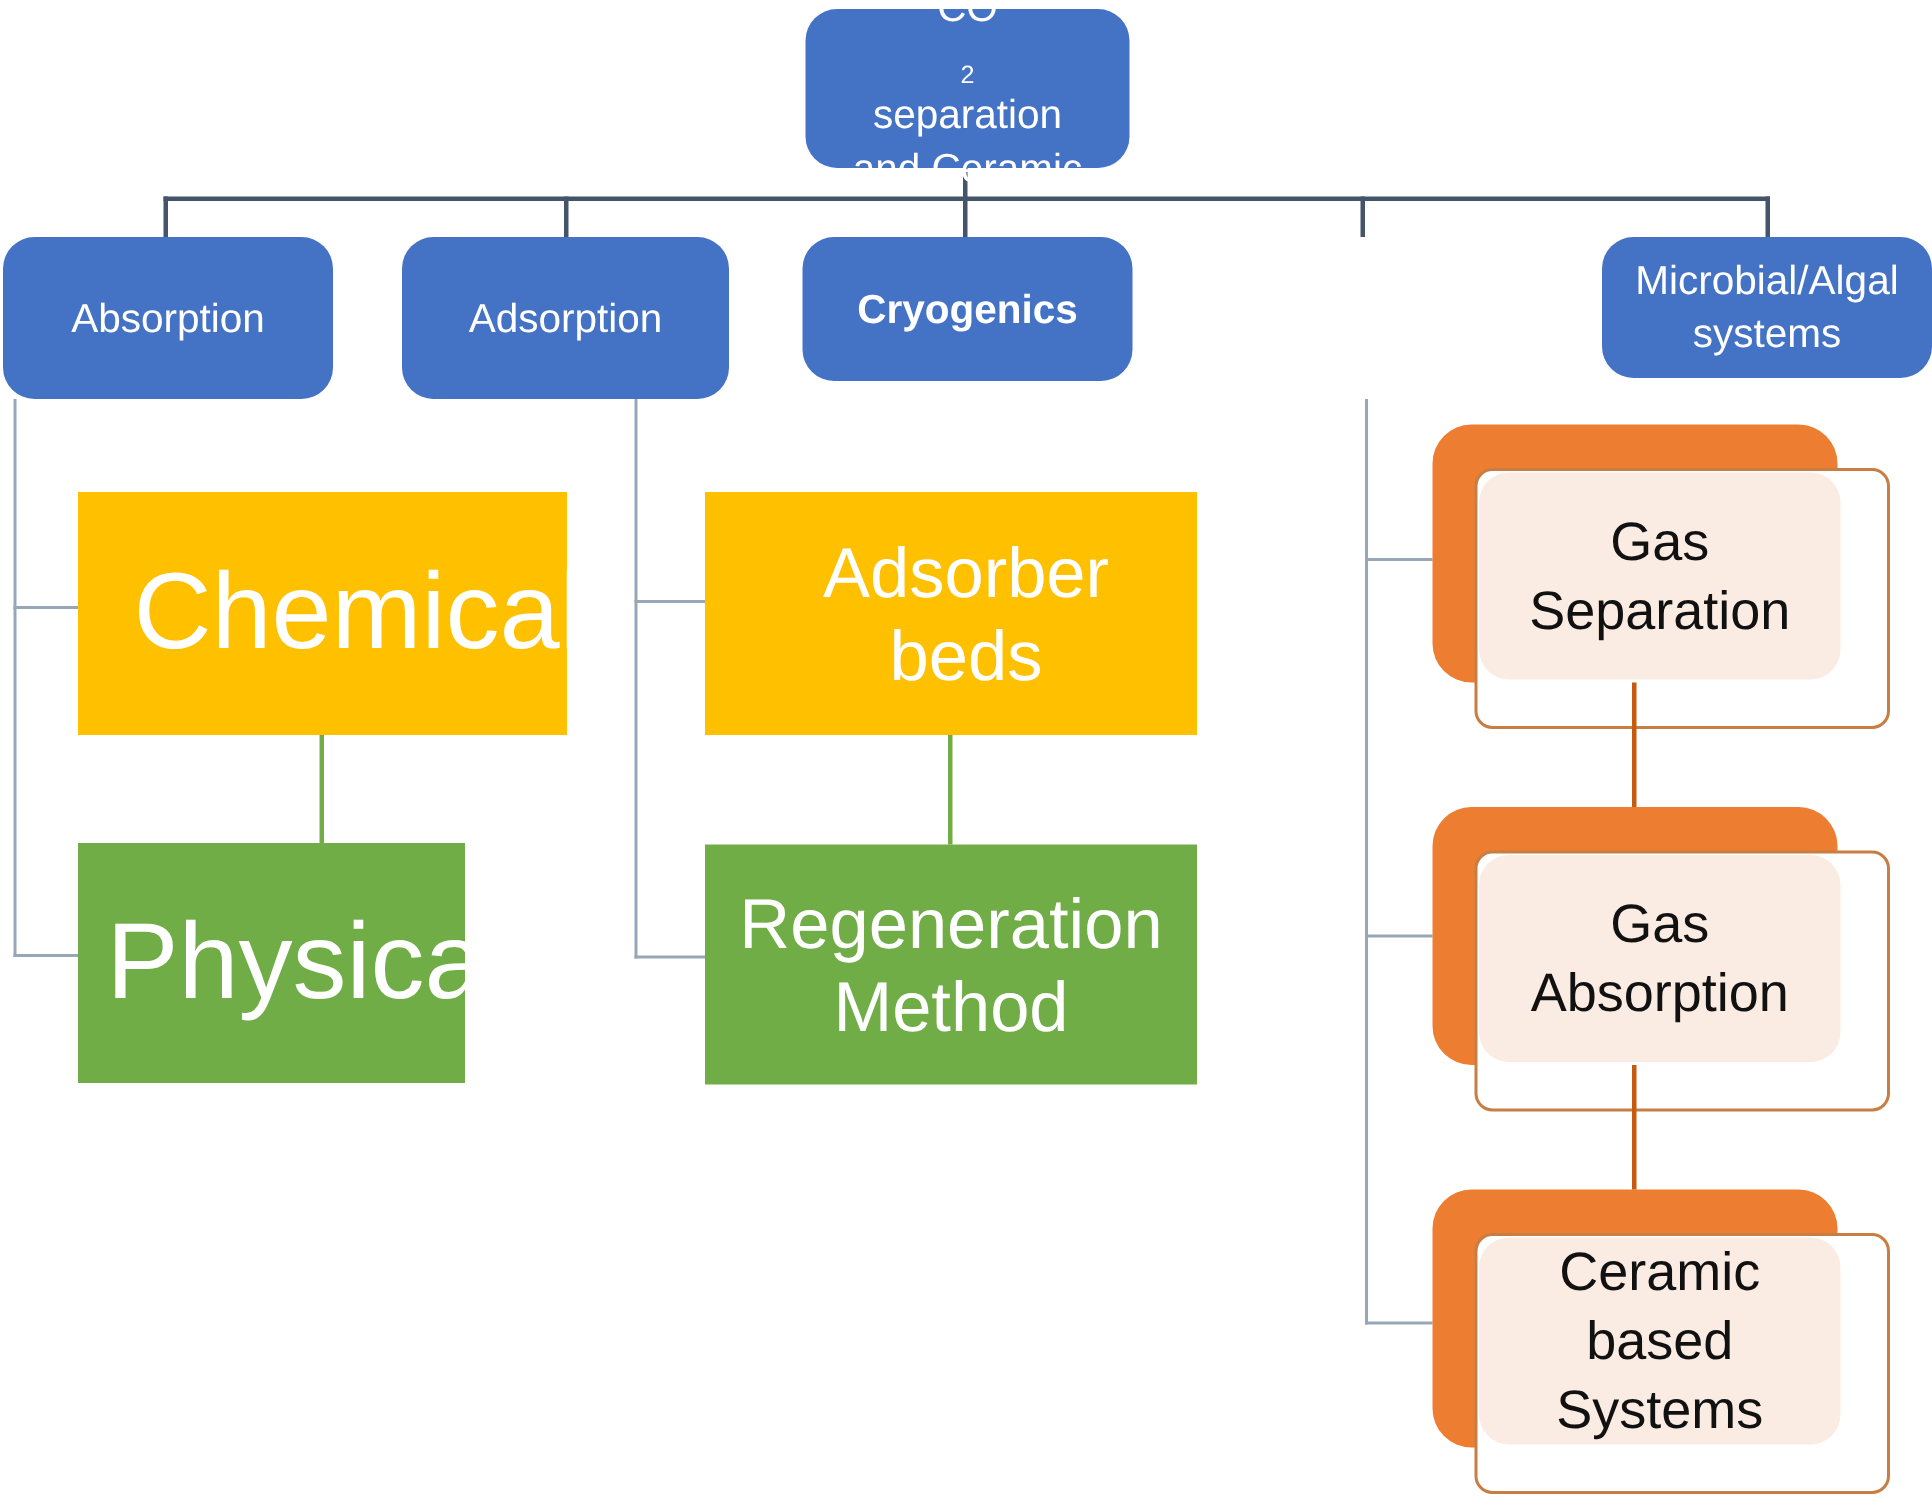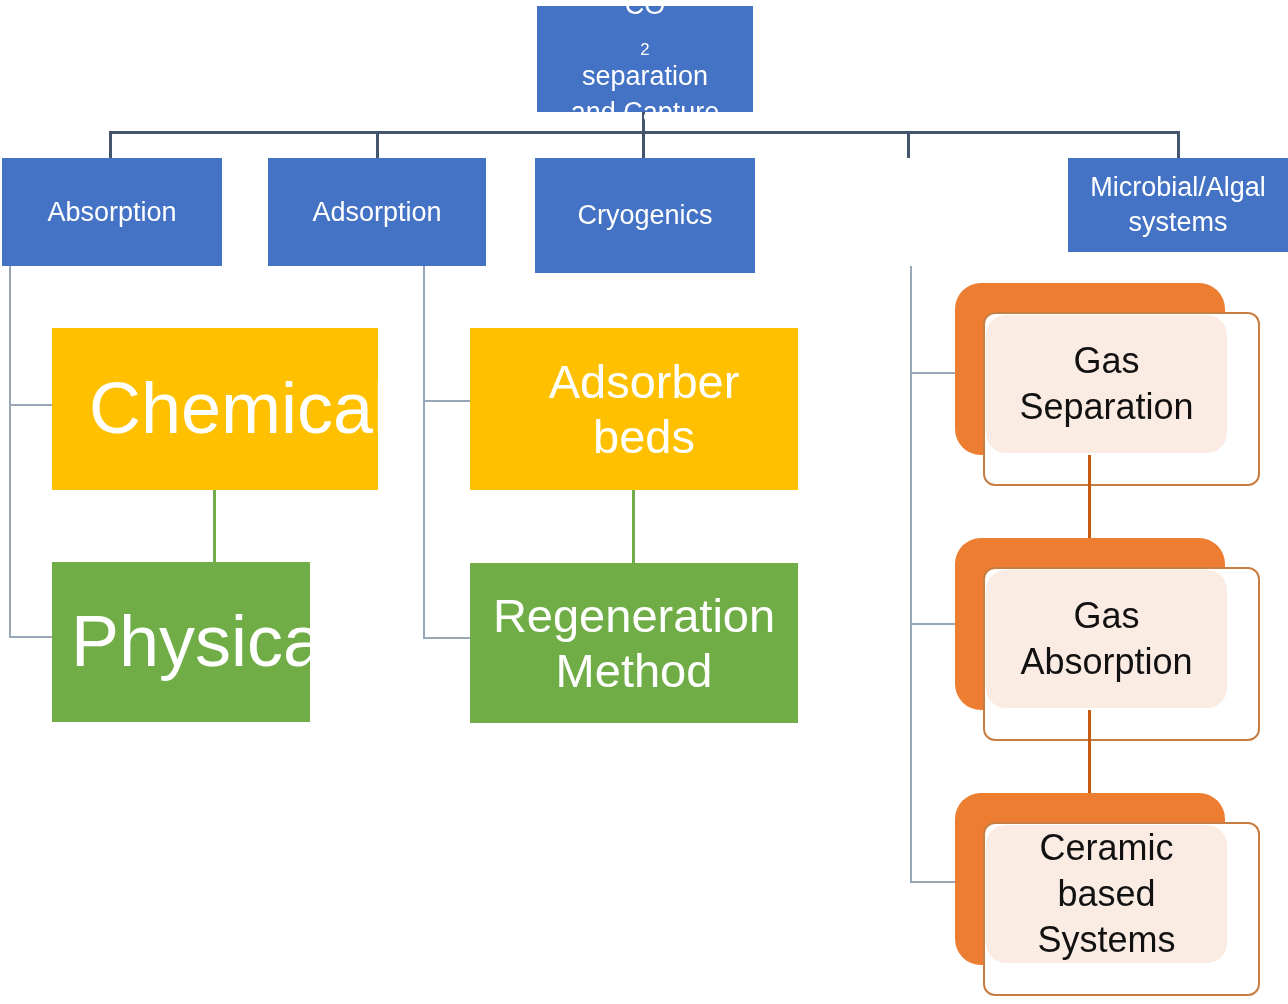--- a/index.html
+++ b/index.html
@@ -27,21 +27,21 @@
     position: absolute;
     box-sizing: border-box;
     display: flex;
     flex-direction: column;
     align-items: center;
     justify-content: center;
     text-align: center;
     z-index: 2;
   }
   .node span { display: block; }
-  .blue  { background: var(--blue, #4472C4);  color: #ffffff; }
+  .blue  { background: var(--blue, #4472C4);  color: #ffffff; border-radius: 21px; }
   .gold  { background: var(--gold, #FFC000);  color: #ffffff; }
   .green { background: var(--green, #70AD47); color: #ffffff; }
   .f-lvl1 { font-size: 27px; line-height: 1.32; }
   .f-lvl2 { font-size: 27px; line-height: 1.28; }
   .f-big  { font-size: 72px; line-height: 1.1; padding-left: 48px; }
   .f-mid  { font-size: 47px; line-height: 1.18; }
   sub { font-size: 0.62em; line-height: 0; }
 
   
   .card { position: absolute; left: 955px; width: 306px; height: 204px; z-index: 3; }
@@ -82,30 +82,30 @@
   <div class="conn tree" style="left:642px; top:112px; width:3px; height:20px;"></div>
   <div class="conn tree" style="left:109px; top:131px; width:1071px; height:3px;"></div>
   <div class="conn tree" style="left:109px;  top:131px; width:3px; height:27px;"></div>
   <div class="conn tree" style="left:376px;  top:131px; width:3px; height:27px;"></div>
   <div class="conn tree" style="left:642px;  top:131px; width:3px; height:27px;"></div>
   <div class="conn tree" style="left:907px;  top:131px; width:3px; height:27px;"></div>
   <div class="conn tree" style="left:1177px; top:131px; width:3px; height:27px;"></div>
 
   <div class="node blue f-lvl1" style="left:537px; top:6px; width:216px; height:106px;">
     <span><span>CO</span><sub>2</sub><span> separation</span></span>
-    <span>and Capture</span>
+    <span>and Ceramic</span>
   </div>
 
   <div class="node blue f-lvl2" style="left:2px; top:158px; width:220px; height:108px;">
     <span>Absorption</span>
   </div>
   <div class="node blue f-lvl2" style="left:268px; top:158px; width:218px; height:108px;">
     <span>Adsorption</span>
   </div>
-  <div class="node blue f-lvl2" style="left:535px; top:158px; width:220px; height:115px;">
+  <div class="node blue f-lvl2" style="left:535px; top:158px; width:220px; height:96px;font-weight:bold;">
     <span>Cryogenics</span>
   </div>
   <div class="node blue f-lvl2" style="left:1068px; top:158px; width:220px; height:94px;">
     <span>Microbial/Algal</span>
     <span>systems</span>
   </div>
 
   <div class="conn branch" style="left:9px; top:266px; width:2px; height:372px;"></div>
   <div class="conn branch" style="left:9px; top:404px; width:43px; height:2px;"></div>
   <div class="conn branch" style="left:9px; top:636px; width:43px; height:2px;"></div>

